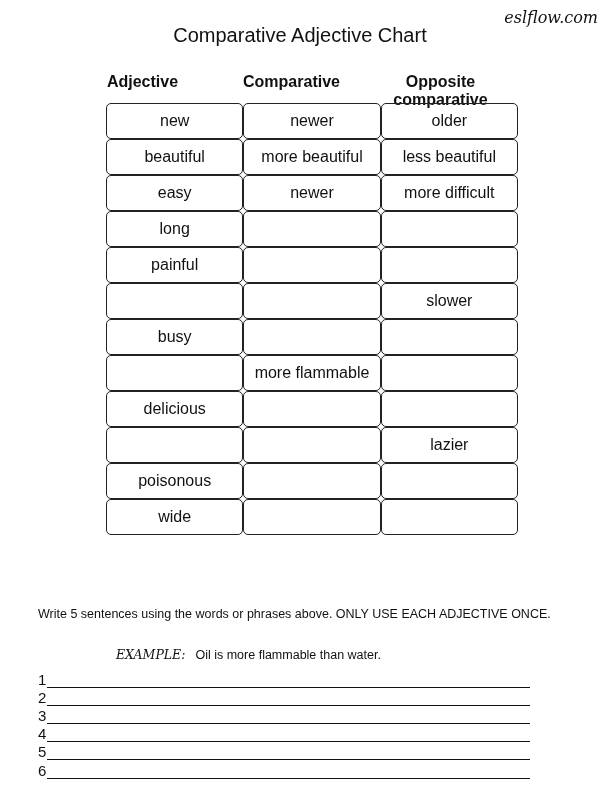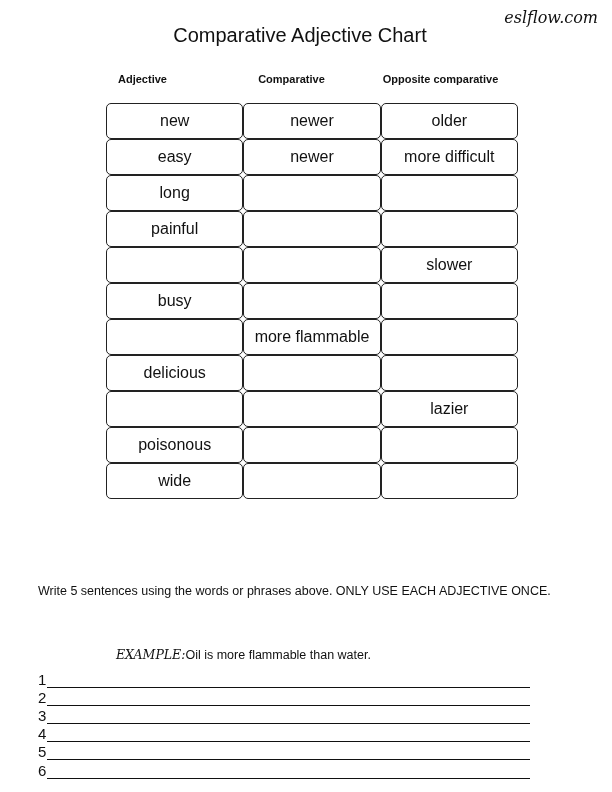--- a/index.html
+++ b/index.html
@@ -1,42 +1,47 @@
 <!DOCTYPE html>
 <html><head>
 <meta charset="utf-8">
 <style>
   html,body{margin:0;padding:0;background:#fff;}
   body{width:612px;height:792px;position:relative;font-family:"Liberation Sans",sans-serif;color:#111;overflow:hidden;}
   .site{position:absolute;right:14px;top:8px;font-family:"DejaVu Serif",serif;font-style:italic;font-size:16px;}
   .title{position:absolute;left:0;width:600px;top:24px;text-align:center;font-size:20px;}
-  .hdr{position:absolute;top:73px;font-weight:bold;font-size:11px;text-align:center;width:149px;}
+  .hdr{position:absolute;top:73px;font-weight:bold;font-size:16px;text-align:center;width:149px;}
   .grid{position:absolute;left:68px;top:103px;width:450px;}
   .row{display:flex;height:36px;padding-left:38px;}
   .cell{box-sizing:border-box;width:150px;height:36px;border:1px solid #222;border-radius:5px;display:flex;align-items:center;justify-content:center;font-size:16px;}
-  .instr{position:absolute;left:38px;top:584px;font-size:12.5px;}
+  .instr{position:absolute;left:38px;top:607px;font-size:12.5px;}
   .example{position:absolute;left:116px;top:647px;font-size:12.5px;}
-  .example .lbl{font-family:"DejaVu Serif",serif;font-style:italic;}
+  .example .lbl{font-family:"DejaVu Serif",serif;font-style:italic;margin-right:10px;}
   .line{position:absolute;left:38px;width:492px;height:18px;font-size:15px;display:flex;align-items:flex-end;}
   .line .rule{flex:1;border-bottom:1px solid #111;margin-left:1px;height:100%;}
 </style>
 </head>
 <body>
 
 <div class="site">eslflow.com</div>
 <div class="title">Comparative  Adjective Chart</div>
 <div class="hdr" style="left:68px">Adjective</div>
 <div class="hdr" style="left:217px">Comparative</div>
 <div class="hdr" style="left:366px">Opposite comparative</div>
 
 <div class="grid" id="grid">
     <div class="row">
       <div class="cell">new</div>
       <div class="cell">newer</div>
       <div class="cell">older</div>
+    </div>
+    <div class="row">
+      <div class="cell">beautiful</div>
+      <div class="cell">more beautiful</div>
+      <div class="cell">less beautiful</div>
     </div>
     <div class="row">
       <div class="cell">easy</div>
       <div class="cell">newer</div>
       <div class="cell">more difficult</div>
     </div>
     <div class="row">
       <div class="cell">long</div>
       <div class="cell"></div>
       <div class="cell"></div>

